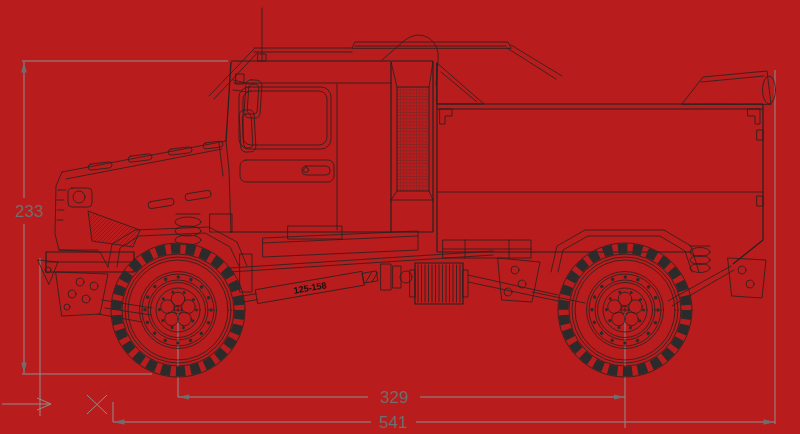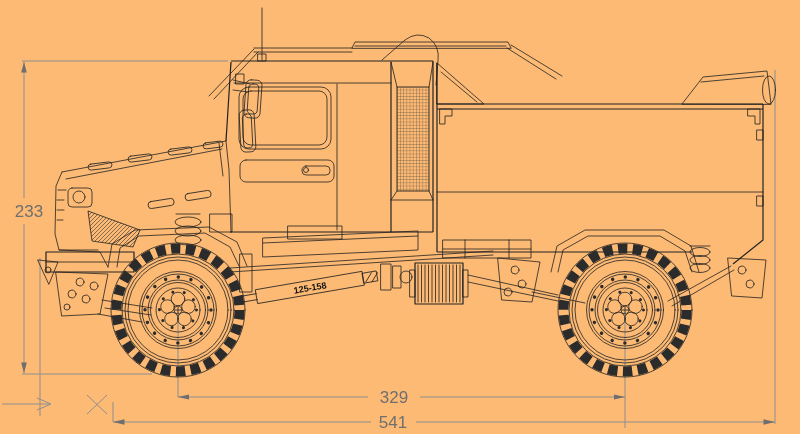--- a/index.html
+++ b/index.html
@@ -1,16 +1,16 @@
 <!DOCTYPE html>
 <html><head>
 <meta charset="utf-8">
 <style>
   html,body{margin:0;padding:0;background:#fff;}
-  .page{width:800px;height:434px;background:#fdba74;position:relative;overflow:hidden;
+  .page{width:800px;height:434px;background:#b91c1c;position:relative;overflow:hidden;
         font-family:"Liberation Sans",sans-serif;}
   svg{display:block;}
   .ln{fill:none;stroke:#222;stroke-width:.8;stroke-linejoin:round;stroke-linecap:round;}
   .ln2{fill:none;stroke:#222;stroke-width:1.2;stroke-linejoin:round;}
   .dim{fill:none;stroke:#8e8e8e;stroke-width:1;}
   .dimfill{fill:#6e6e6e;stroke:none;}
   .dimtxt{font-family:"Liberation Sans",sans-serif;font-size:17px;fill:#6f6f6f;}
   .lbl{font-family:"Liberation Sans",sans-serif;font-size:9px;font-weight:bold;fill:#111;}
 </style>
 </head>

